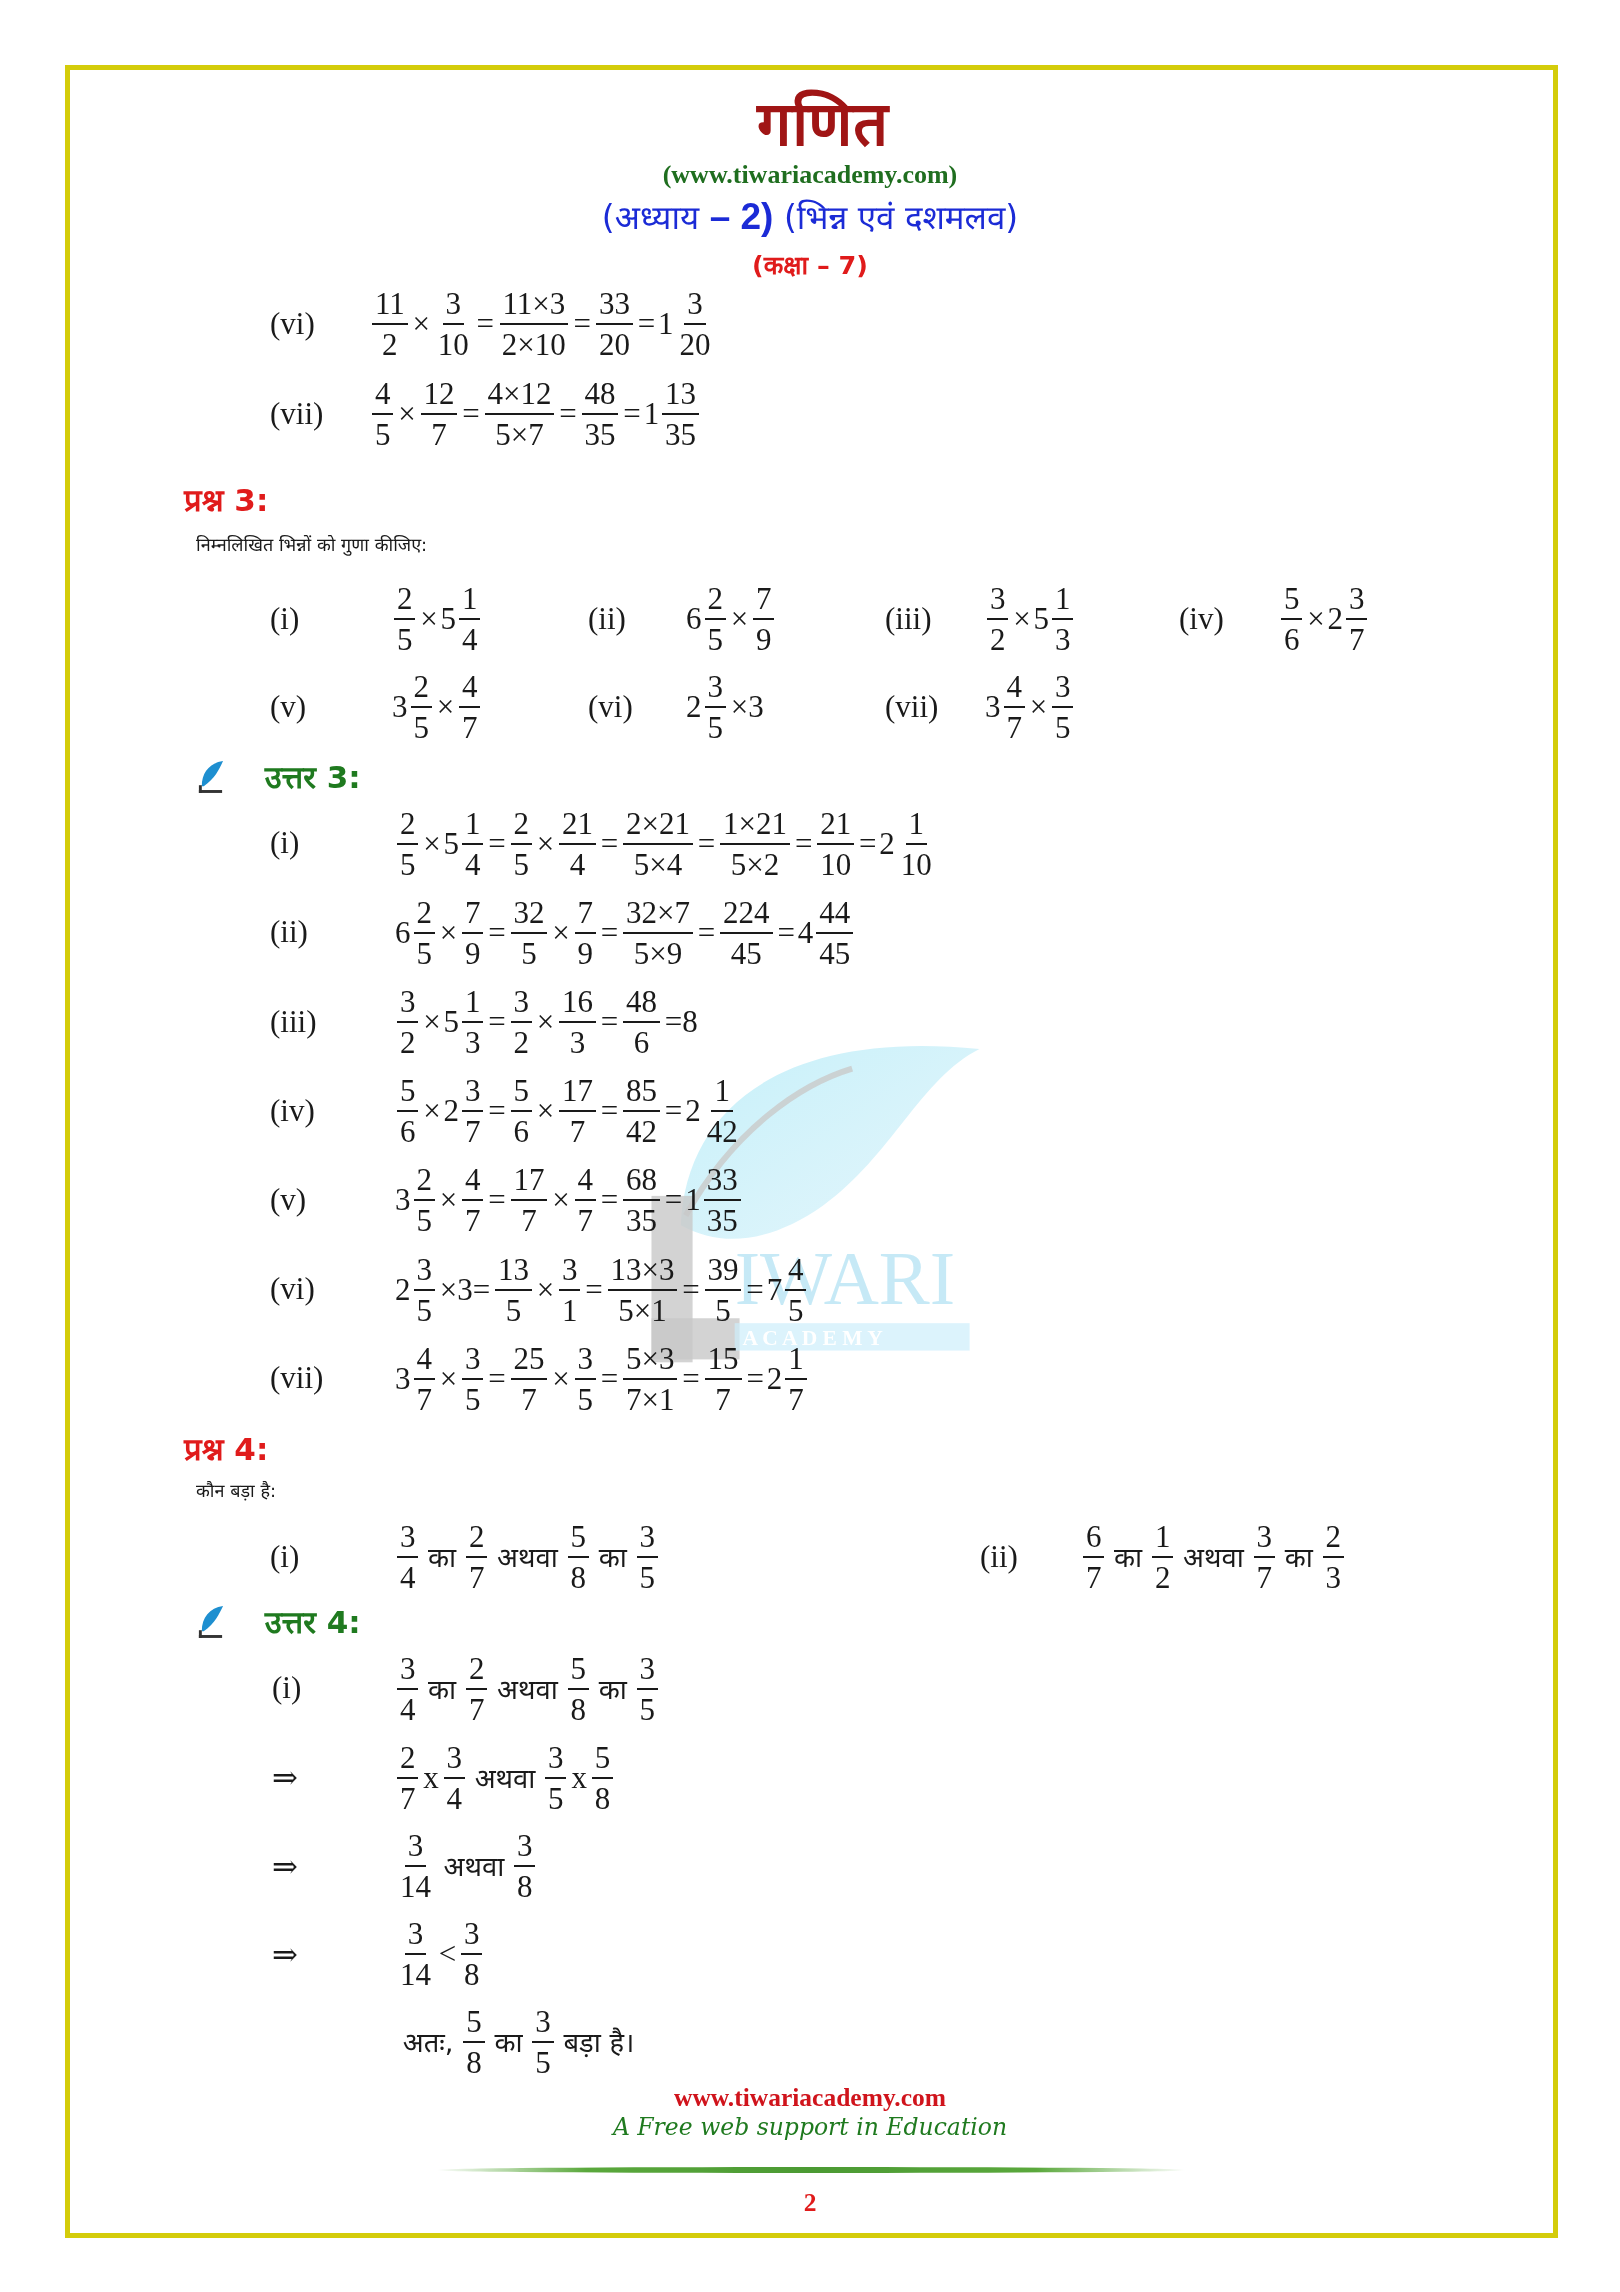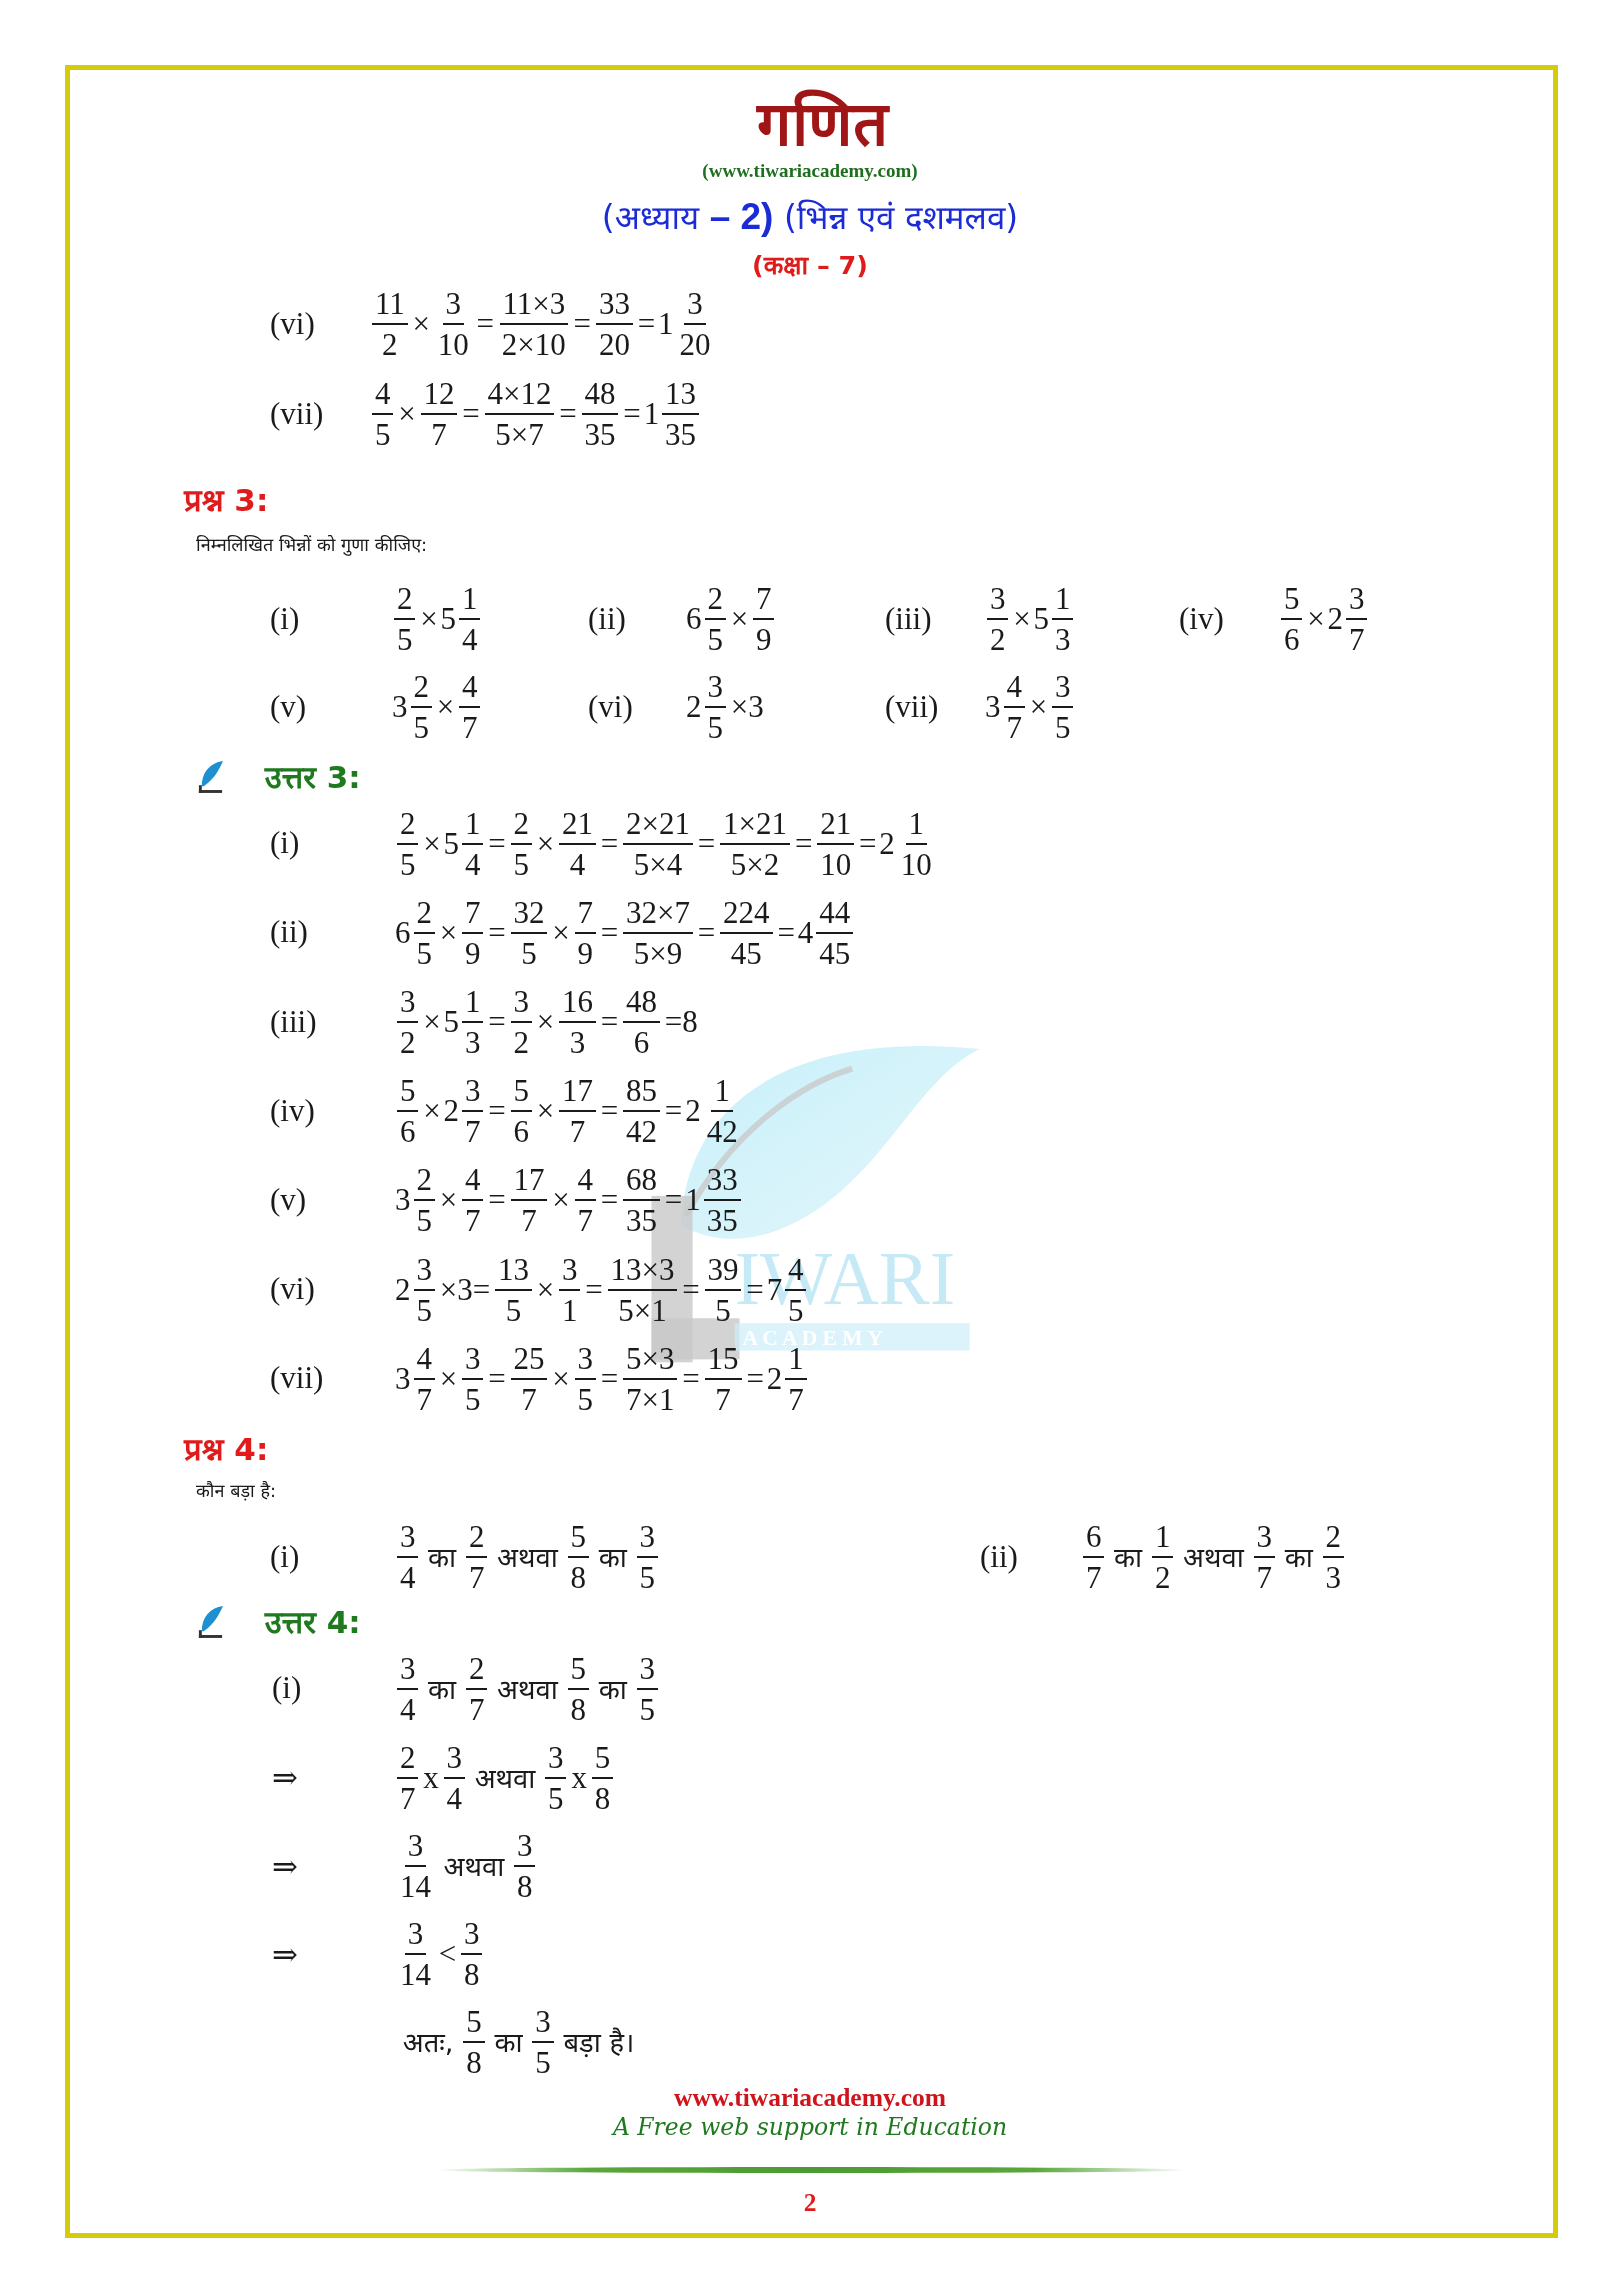--- a/index.html
+++ b/index.html
@@ -4,21 +4,21 @@
 <style>
   html, body { margin: 0; padding: 0; background: #ffffff; }
   body { width: 1620px; height: 2293px; position: relative; overflow: hidden;
          font-family: "Liberation Serif", "DejaVu Serif", serif; color: #1a1a1a; }
   .page-border { position: absolute; left: 65px; top: 65px; width: 1483px; height: 2163px;
                  border: 5.9px solid #d4cc0a; box-sizing: content-box; }
   .abs { position: absolute; }
   .center-x { left: 0; width: 1620px; text-align: center; }
 
   .title { top: 80px; font-family: "DejaVu Sans", sans-serif; font-weight: bold; font-size: 61px; color: #a01515; letter-spacing: 1px; margin-left: 13px; }
-  .site { top: 160px; font-weight: bold; font-size: 19px; color: #1f6e1f; }
+  .site { top: 160px; font-weight: bold; font-size: 26px; color: #1f6e1f; }
   .chapter { top: 194px; font-family: "DejaVu Sans", sans-serif; font-size: 33px; color: #1b2bd6; }
   .chapter b { font-family: "Liberation Sans", sans-serif; font-size: 37px; }
   .klass { top: 247px; font-family: "DejaVu Sans", sans-serif; font-weight: bold; font-size: 25.5px; color: #e01b1b; }
 
   .row { position: absolute; display: flex; align-items: center; font-size: 31px; }
   .lbl { position: absolute; font-size: 31px; }
   .frac { display: inline-flex; flex-direction: column; align-items: center; vertical-align: middle; margin: 0 2px; line-height: 1; }
   .frac .n { padding: 0 2.9px 3.9px 2.9px; border-bottom: 2px solid #1a1a1a; }
   .frac .d { padding: 3.9px 2.9px 0 2.9px; }
   .op { margin: 0 2.9px; }

